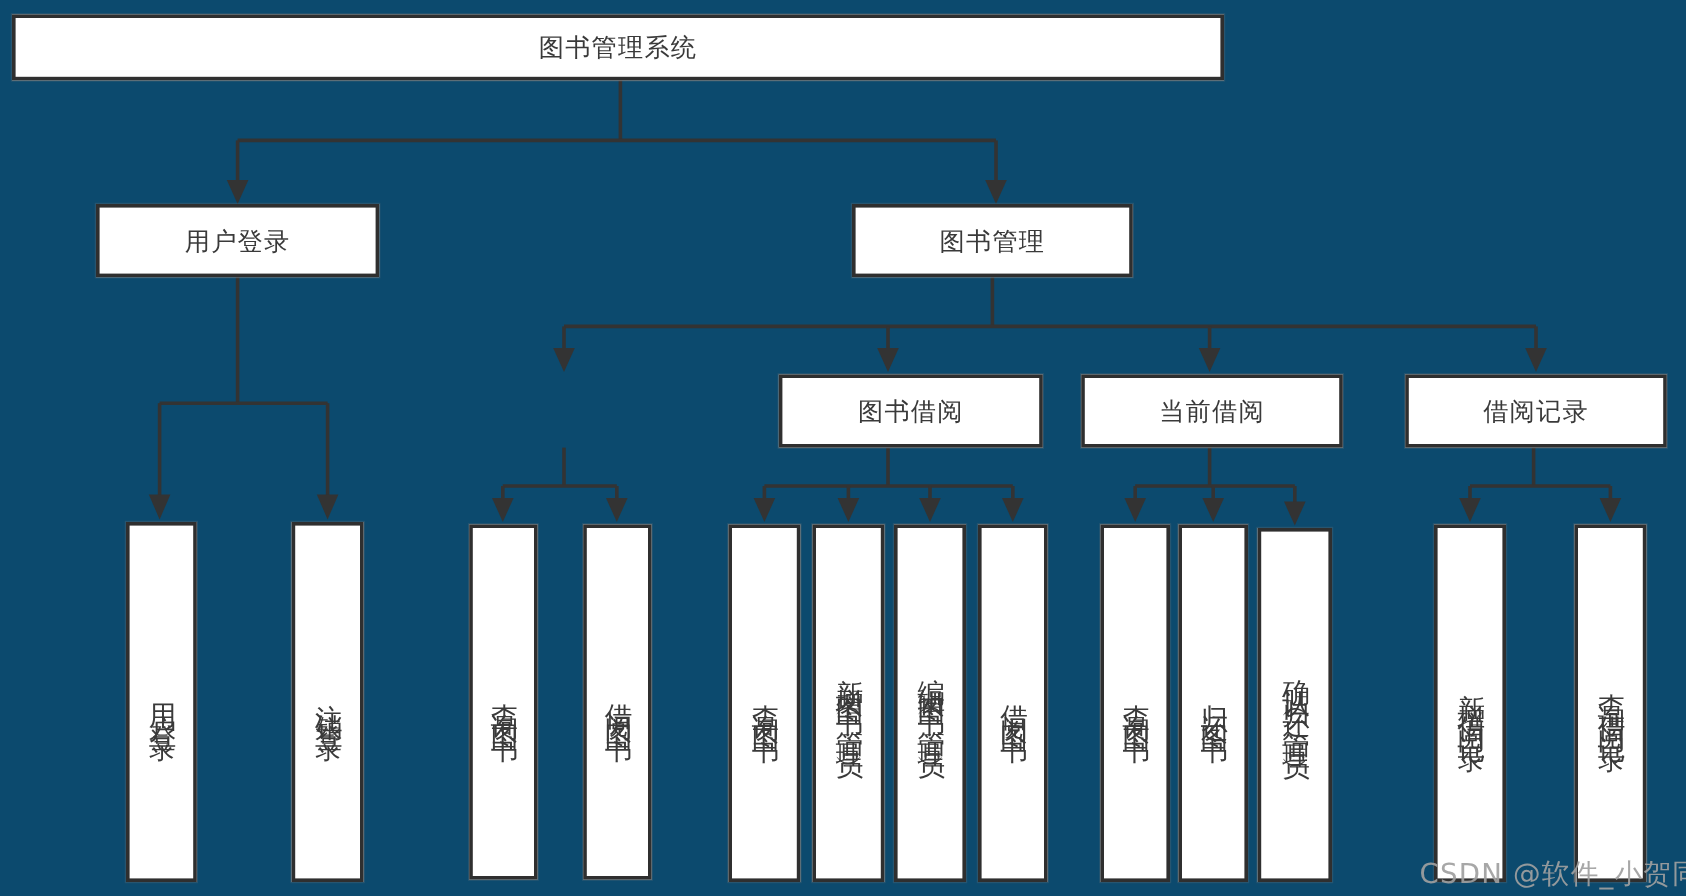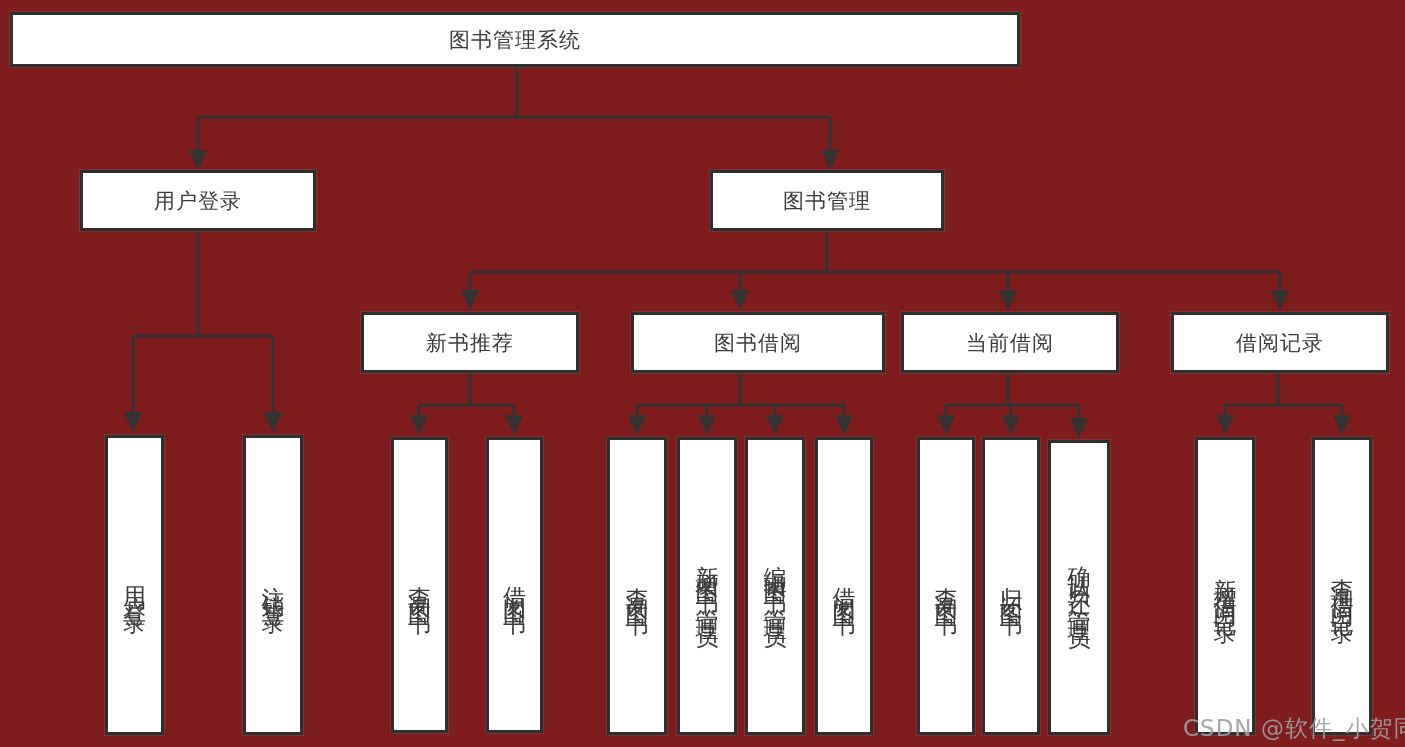--- a/index.html
+++ b/index.html
@@ -1,21 +1,21 @@
 <!DOCTYPE html>
 <html><head>
 <meta charset="utf-8">
 <style>
   * { margin: 0; padding: 0; box-sizing: border-box; }
   html, body { background: #ffffff; }
   .canvas {
     position: relative;
     width: 1405px;
     height: 747px;
-    background: #7f1d1d;
+    background: #0c4a6e;
     font-family: "DejaVu Sans", "Liberation Sans", sans-serif;
     color: #3a3a3a;
     overflow: hidden;
   }
   .edges {
     position: absolute;
     left: 0; top: 0;
     width: 1405px; height: 747px;
     z-index: 0;
   }
@@ -140,24 +140,21 @@
     <span class="hlabel">图书管理系统</span>
   </div>
 
   <div class="node" style="left:80px; top:170px; width:236px; height:61px;">
     <span class="hlabel">用户登录</span>
   </div>
   <div class="node" style="left:710px; top:170px; width:234px; height:61px;">
     <span class="hlabel">图书管理</span>
   </div>
 
-  <div class="node" style="left:361px; top:312px; width:218px; height:61px;">
-    <span class="hlabel">新书推荐</span>
-  </div>
-  <div class="node" style="left:631px; top:312px; width:254px; height:61px;text-align:right;">
+  <div class="node" style="left:649px; top:312px; width:220px; height:61px;text-align:right;">
     <span class="hlabel">图书借阅</span>
   </div>
   <div class="node" style="left:901px; top:312px; width:218px; height:61px;font-family:Liberation Serif, serif;">
     <span class="hlabel">当前借阅</span>
   </div>
   <div class="node" style="left:1171px; top:312px; width:218px; height:61px;">
     <span class="hlabel">借阅记录</span>
   </div>
 
   <div class="node" style="left:105px; top:435px; width:59px; height:300px;">

